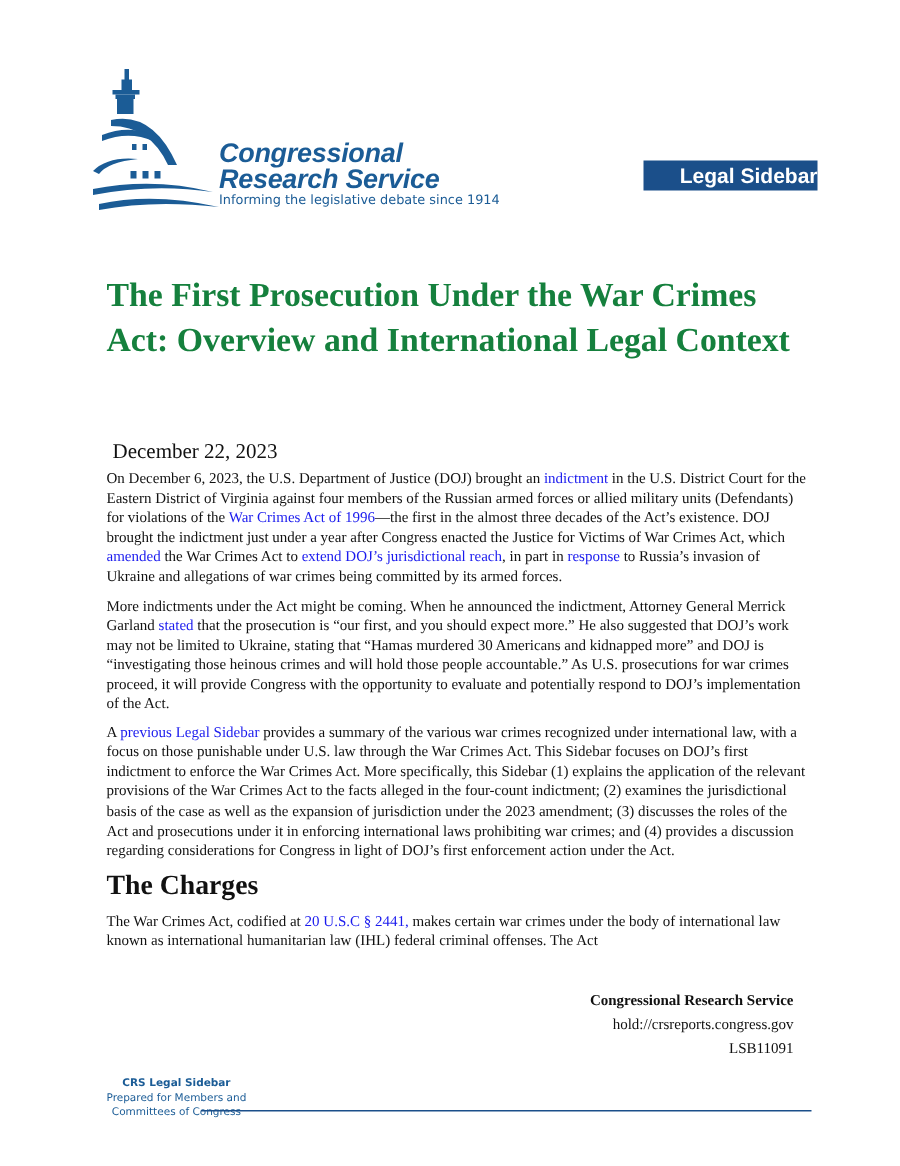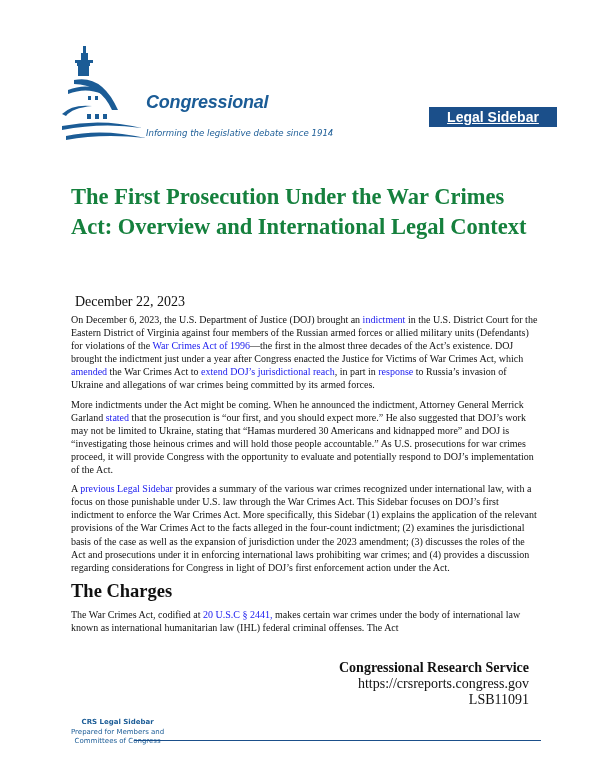--- a/index.html
+++ b/index.html
@@ -1,28 +1,28 @@
 <!DOCTYPE html>
 <html><head>
 <meta charset="utf-8">
 <style>
   html, body { margin: 0; padding: 0; background: #ffffff; }
   body { width: 600px; height: 777px; position: relative; overflow: hidden; font-family: "Liberation Serif", serif; color: #111; }
   .logo { position: absolute; left: 62px; top: 42px; width: 100px; height: 100px; }
   .logo-text { position: absolute; left: 146px; top: 94px; }
   .logo-line1, .logo-line2 { font-family: "Liberation Sans", sans-serif; font-weight: bold; font-style: italic; color: #1b5c96; font-size: 18px; line-height: 17px; letter-spacing: -0.2px; }
-  .logo-tag { font-family: "DejaVu Sans", sans-serif; color: #1b5c96; font-size: 8.6px; margin-top: 17px; font-style: italic; }
-  .badge { position: absolute; left: 429px; top: 107px; width: 128px; height: 20px; background: #1b4f8a; color: #fff; font-family: "Liberation Sans", sans-serif; font-weight: bold; font-size: 14px; line-height: 20px; text-align: center; text-decoration: underline; }
+  .logo-tag { font-family: "DejaVu Sans", sans-serif; color: #1b5c96; font-size: 8.6px; margin-top: 1px; }
+  .badge { position: absolute; left: 429px; top: 107px; width: 116px; height: 20px; background: #1b4f8a; color: #fff; font-family: "Liberation Sans", sans-serif; font-weight: bold; font-size: 14px; line-height: 20px; text-align: right; }
   h1 { position: absolute; left: 71px; top: 182px; width: 470px; margin: 0; font-family: "Liberation Serif", serif; font-weight: bold; font-size: 22.5px; line-height: 30px; color: #15803d; }
   .date { position: absolute; left: 71px; top: 290px; font-size: 14px; margin: 4px; }
   .body { position: absolute; left: 71px; top: 313px; width: 470px; font-size: 10px; line-height: 13.1px; }
   .body p { margin: 0 0 6px 0; }
   a { color: #1a1aee; text-decoration: none; }
   h2 { font-family: "Liberation Serif", serif; font-size: 18.5px; font-weight: bold; margin: 3px 0 6px 0; line-height: 22px; }
-  .crs-footer { position: absolute; right: 71px; top: 660px; text-align: right; font-size: 14px; line-height: 16px; }
+  .crs-footer { position: absolute; right: 71px; top: 660px; text-align: right; font-size: 10px; line-height: 16px; }
   .crs-footer .name { font-weight: bold; }
   .bottom { position: absolute; left: 71px; top: 718px; font-family: "DejaVu Sans", sans-serif; font-size: 7px; color: #1b5c96; line-height: 9.5px; text-align: center; }
   .bottom .b1 { font-weight: bold; }
   .rule { position: absolute; left: 134px; top: 740px; width: 407px; height: 1px; background: #1b4f8a; }
 </style>
 </head>
 <body>
 
 <div class="logo">
   <svg width="100" height="100" viewBox="0 0 100 100">
@@ -41,40 +41,41 @@
       <rect x="41" y="72" width="4" height="5"></rect>
       <path d="M0 72 Q10 62 30 64 Q10 66 4 74 Z"></path>
       <path d="M0 84 Q40 76 80 86 Q40 80 0 88 Z"></path>
       <path d="M4 94 Q40 86 84 96 Q40 91 4 98 Z"></path>
     </g>
   </svg>
 </div>
 
 <div class="logo-text">
   <div class="logo-line1">Congressional</div>
+  <div class="logo-line2">Research Service</div>
   <div class="logo-tag">Informing the legislative debate since 1914</div>
 </div>
 
 <div class="badge">Legal Sidebar</div>
 
 <h1>The First Prosecution Under the War Crimes Act: Overview and International Legal Context</h1>
 
 <p class="date">December 22, 2023</p>
 
 <div class="body">
   <p>On December 6, 2023, the U.S. Department of Justice (DOJ) brought an <a href="#">indictment</a> in the U.S. District Court for the Eastern District of Virginia against four members of the Russian armed forces or allied military units (Defendants) for violations of the <a href="#">War Crimes Act of 1996</a>—the first in the almost three decades of the Act’s existence. DOJ brought the indictment just under a year after Congress enacted the Justice for Victims of War Crimes Act, which <a href="#">amended</a> the War Crimes Act to <a href="#">extend DOJ’s jurisdictional reach</a>, in part in <a href="#">response</a> to Russia’s invasion of Ukraine and allegations of war crimes being committed by its armed forces.</p>
   <p>More indictments under the Act might be coming. When he announced the indictment, Attorney General Merrick Garland <a href="#">stated</a> that the prosecution is “our first, and you should expect more.” He also suggested that DOJ’s work may not be limited to Ukraine, stating that “Hamas murdered 30 Americans and kidnapped more” and DOJ is “investigating those heinous crimes and will hold those people accountable.” As U.S. prosecutions for war crimes proceed, it will provide Congress with the opportunity to evaluate and potentially respond to DOJ’s implementation of the Act.</p>
   <p>A <a href="#">previous Legal Sidebar</a> provides a summary of the various war crimes recognized under international law, with a focus on those punishable under U.S. law through the War Crimes Act. This Sidebar focuses on DOJ’s first indictment to enforce the War Crimes Act. More specifically, this Sidebar (1) explains the application of the relevant provisions of the War Crimes Act to the facts alleged in the four-count indictment; (2) examines the jurisdictional basis of the case as well as the expansion of jurisdiction under the 2023 amendment; (3) discusses the roles of the Act and prosecutions under it in enforcing international laws prohibiting war crimes; and (4) provides a discussion regarding considerations for Congress in light of DOJ’s first enforcement action under the Act.</p>
   <h2>The Charges</h2>
   <p>The War Crimes Act, codified at <a href="#">20 U.S.C § 2441,</a> makes certain war crimes under the body of international law known as international humanitarian law (IHL) federal criminal offenses. The Act</p>
 </div>
 
 <div class="crs-footer">
   <div class="name">Congressional Research Service</div>
-  <div>https://crsreports.congress.gov</div>
+  <div>hold://crsreports.congress.gov</div>
   <div>LSB11091</div>
 </div>
 
 <div class="bottom">
   <div class="b1">CRS Legal Sidebar</div>
   <div>Prepared for Members and</div>
   <div>Committees of Congress</div>
 </div>
 <div class="rule"></div>
 

